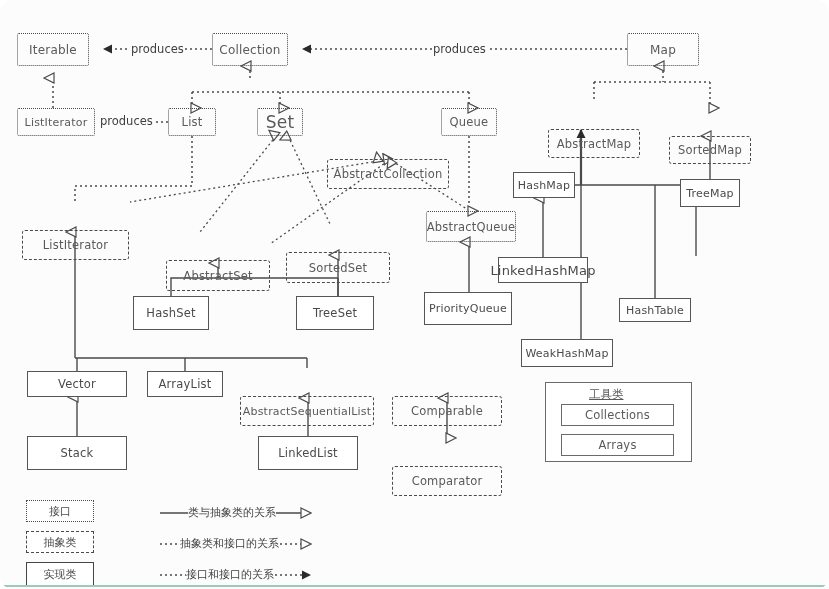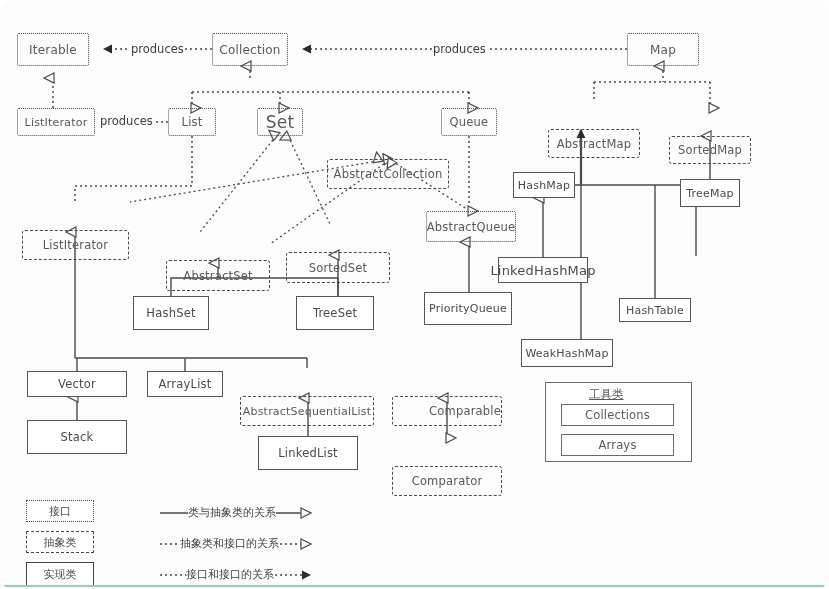--- a/index.html
+++ b/index.html
@@ -278,25 +278,25 @@
   </div>
 
   <div class="node impl" style="left:147px;top:371px;width:76px;height:26px;font-size:11.5px;">
     <span>ArrayList</span>
   </div>
 
   <div class="node abs" style="left:240px;top:368px;width:134px;height:30px;font-size:11px;">
     <span>AbstractSequentialList</span>
   </div>
 
-  <div class="node abs" style="left:392px;top:368px;width:110px;height:30px;font-size:11.5px;justify-content:flex-end;">
+  <div class="node abs" style="left:392px;top:368px;width:110px;height:30px;font-size:11.5px;">
     <span>Comparable</span>
   </div>
 
-  <div class="node impl" style="left:27px;top:420px;width:100px;height:34px;font-size:11.5px;">
+  <div class="node impl" style="left:27px;top:436px;width:100px;height:34px;font-size:11.5px;">
     <span>Stack</span>
   </div>
 
   <div class="node impl" style="left:258px;top:436px;width:100px;height:34px;font-size:11.5px;text-align:center;">
     <span>LinkedList</span>
   </div>
 
   <div class="node abs" style="left:392px;top:438px;width:110px;height:30px;font-size:11.5px;">
     <span>Comparator</span>
   </div>

